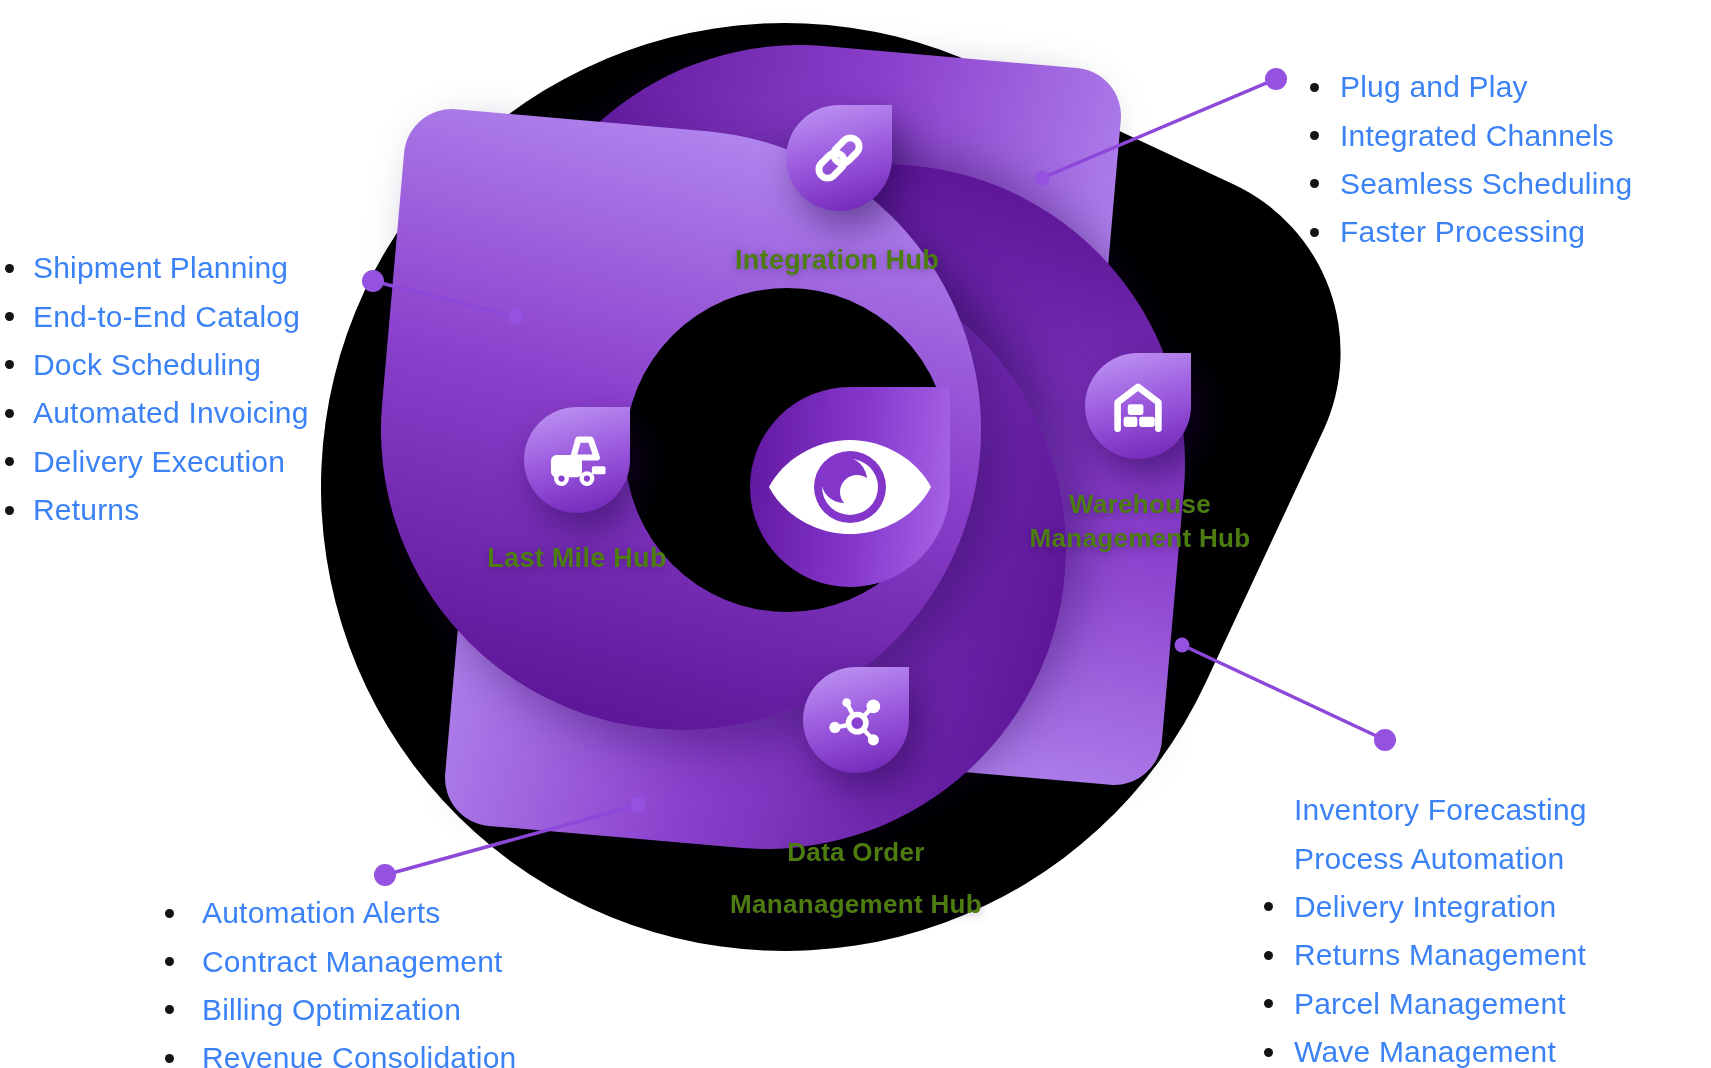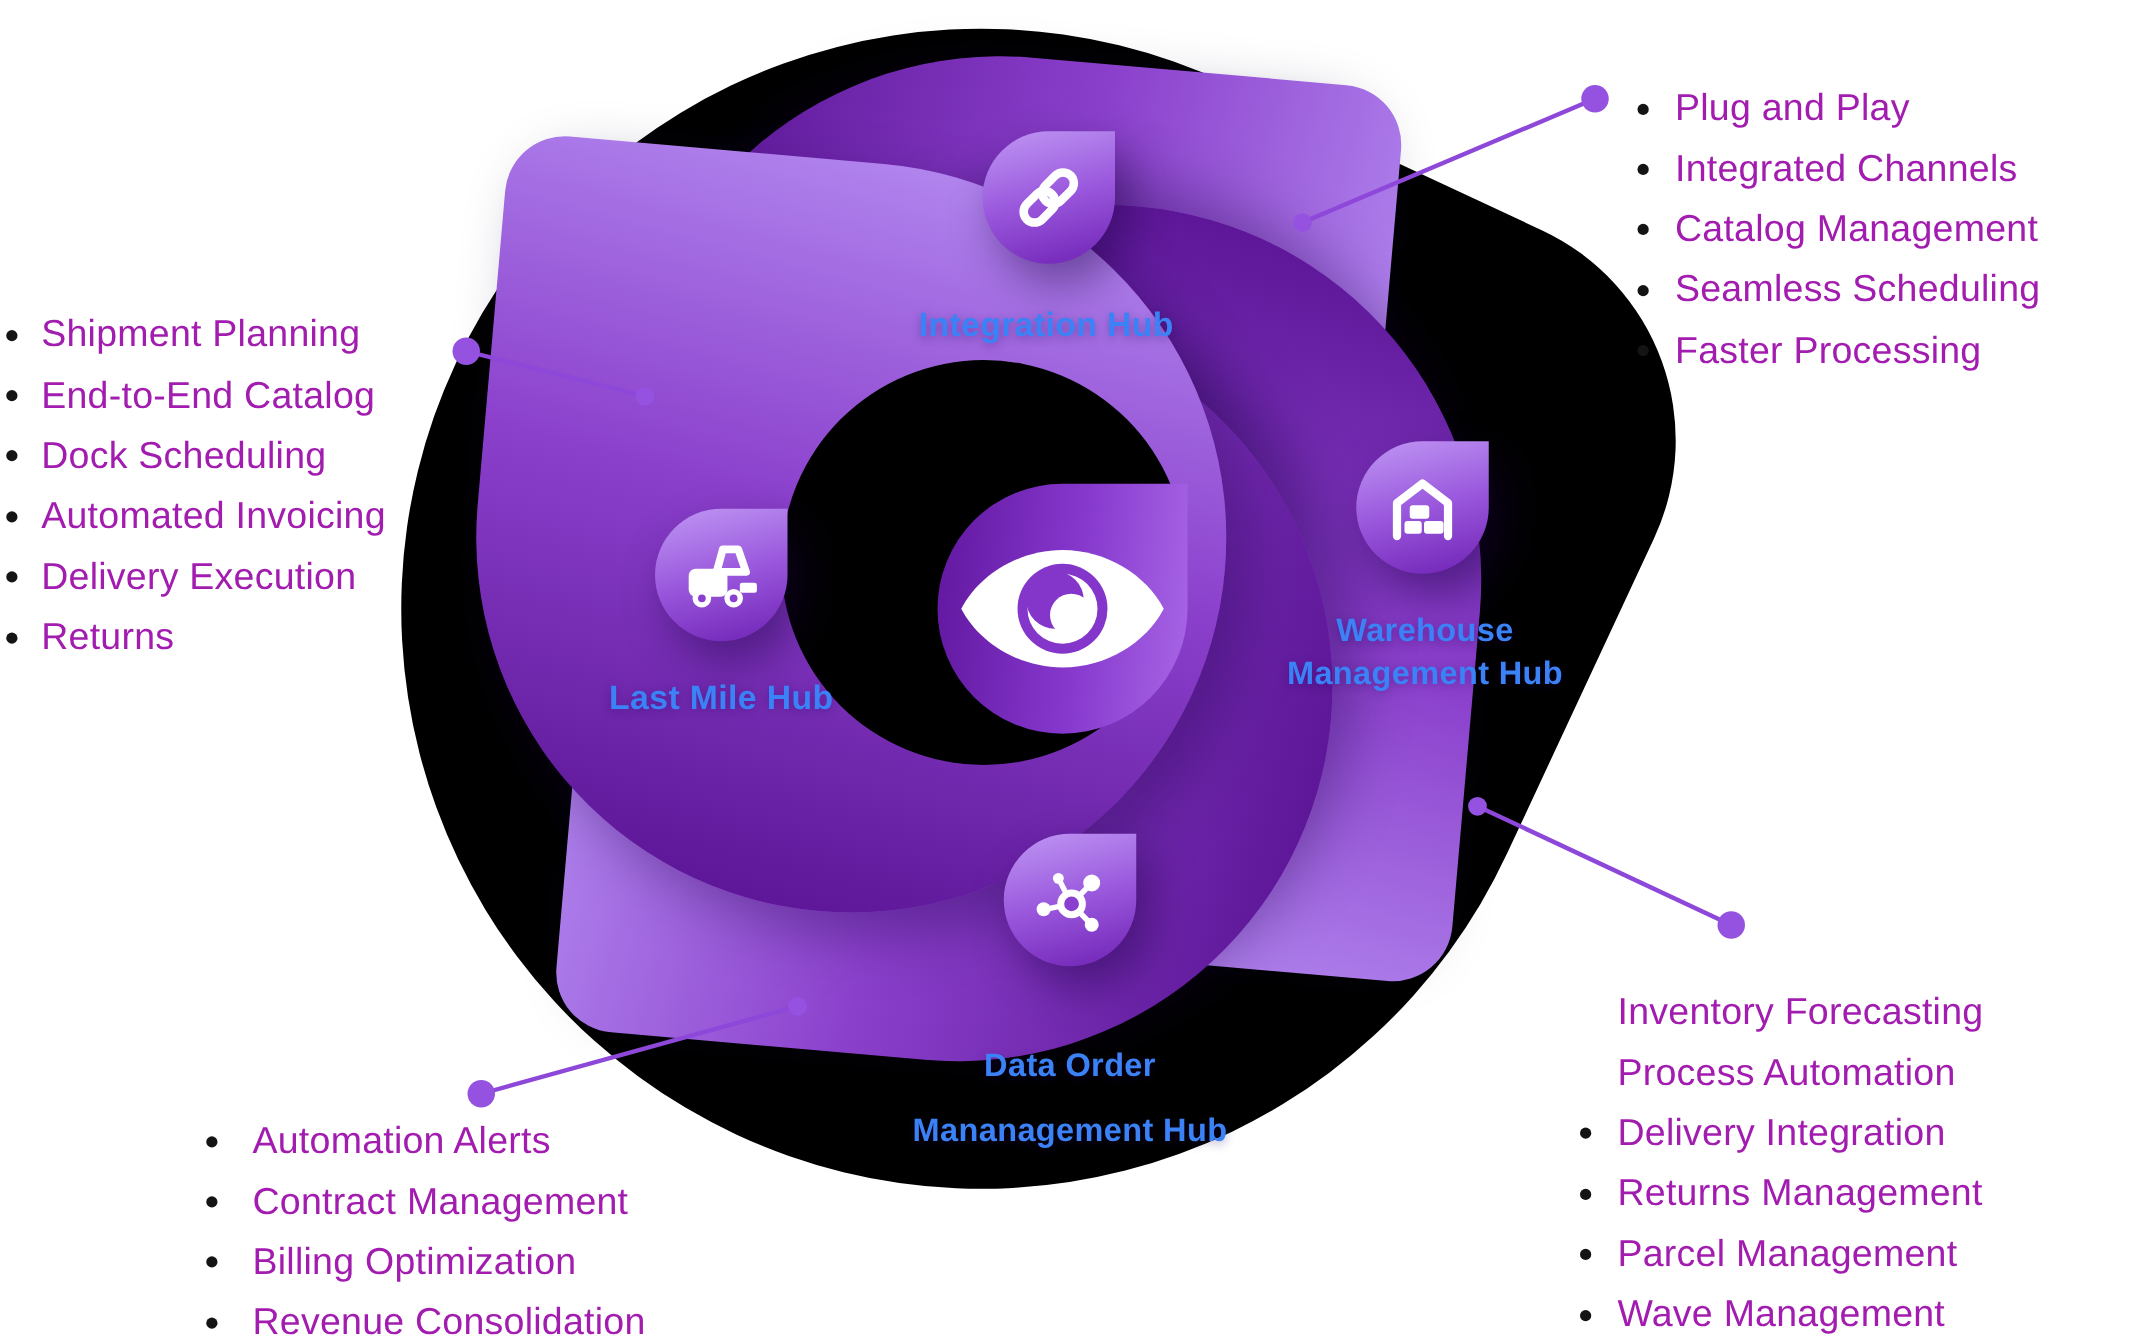--- a/index.html
+++ b/index.html
@@ -27,26 +27,26 @@
   .eye{position:absolute;left:765px;top:432px;}
 
   
   .badge{position:absolute;width:106px;height:106px;border-radius:50% 0 50% 50%;
          background:linear-gradient(165deg,#bd93f2 4%,#9a58dd 50%,#6f22b4 100%);
          filter:drop-shadow(10px 16px 18px rgba(25,0,60,.45));
          display:flex;align-items:center;justify-content:center;}
   .badge svg{display:block;}
 
   
-  .hub-label{position:absolute;color:#3b82f6;font-weight:700;font-size:26px;line-height:33.5px;
+  .hub-label{position:absolute;color:#4d7c0f;font-weight:700;font-size:26px;line-height:33.5px;
              text-align:center;letter-spacing:.3px;text-shadow:0 2px 8px rgba(40,0,90,.35);}
   .hub-label span{display:block;margin-top:18px;}
 
   
-  .blist{position:absolute;list-style:none;margin:0;padding:0;color:#a21caf;font-size:30px;letter-spacing:.2px;}
+  .blist{position:absolute;list-style:none;margin:0;padding:0;color:#3b82f6;font-size:30px;letter-spacing:.2px;}
   .blist li{height:48.4px;display:flex;align-items:center;white-space:nowrap;}
   .blist li::before{content:'';width:9px;height:9px;border-radius:50%;background:#141414;flex:none;}
   .blist.gap21 li::before{margin-right:21px;}
   .blist.gap19 li::before{margin-right:19px;}
   .blist.gap28 li::before{margin-right:28px;}
   .blist li.no-bullet::before{visibility:hidden;}
 
   
   .connectors{position:absolute;left:0;top:0;pointer-events:none;}
 </style>
@@ -134,23 +134,20 @@
     <span>Data Order</span>
     <span>Mananagement Hub</span>
   </div>
 
   <ul class="blist gap21" style="left:1310px;top:63px;">
     <li>
         <span>Plug and Play</span>
       </li>
     <li>
         <span>Integrated Channels</span>
-      </li>
-    <li>
-        <span>Catalog Management</span>
       </li>
     <li>
         <span>Seamless Scheduling</span>
       </li>
     <li>
         <span>Faster Processing</span>
       </li>
   </ul>
 
   <ul class="blist gap19" style="left:5px;top:244px;">

